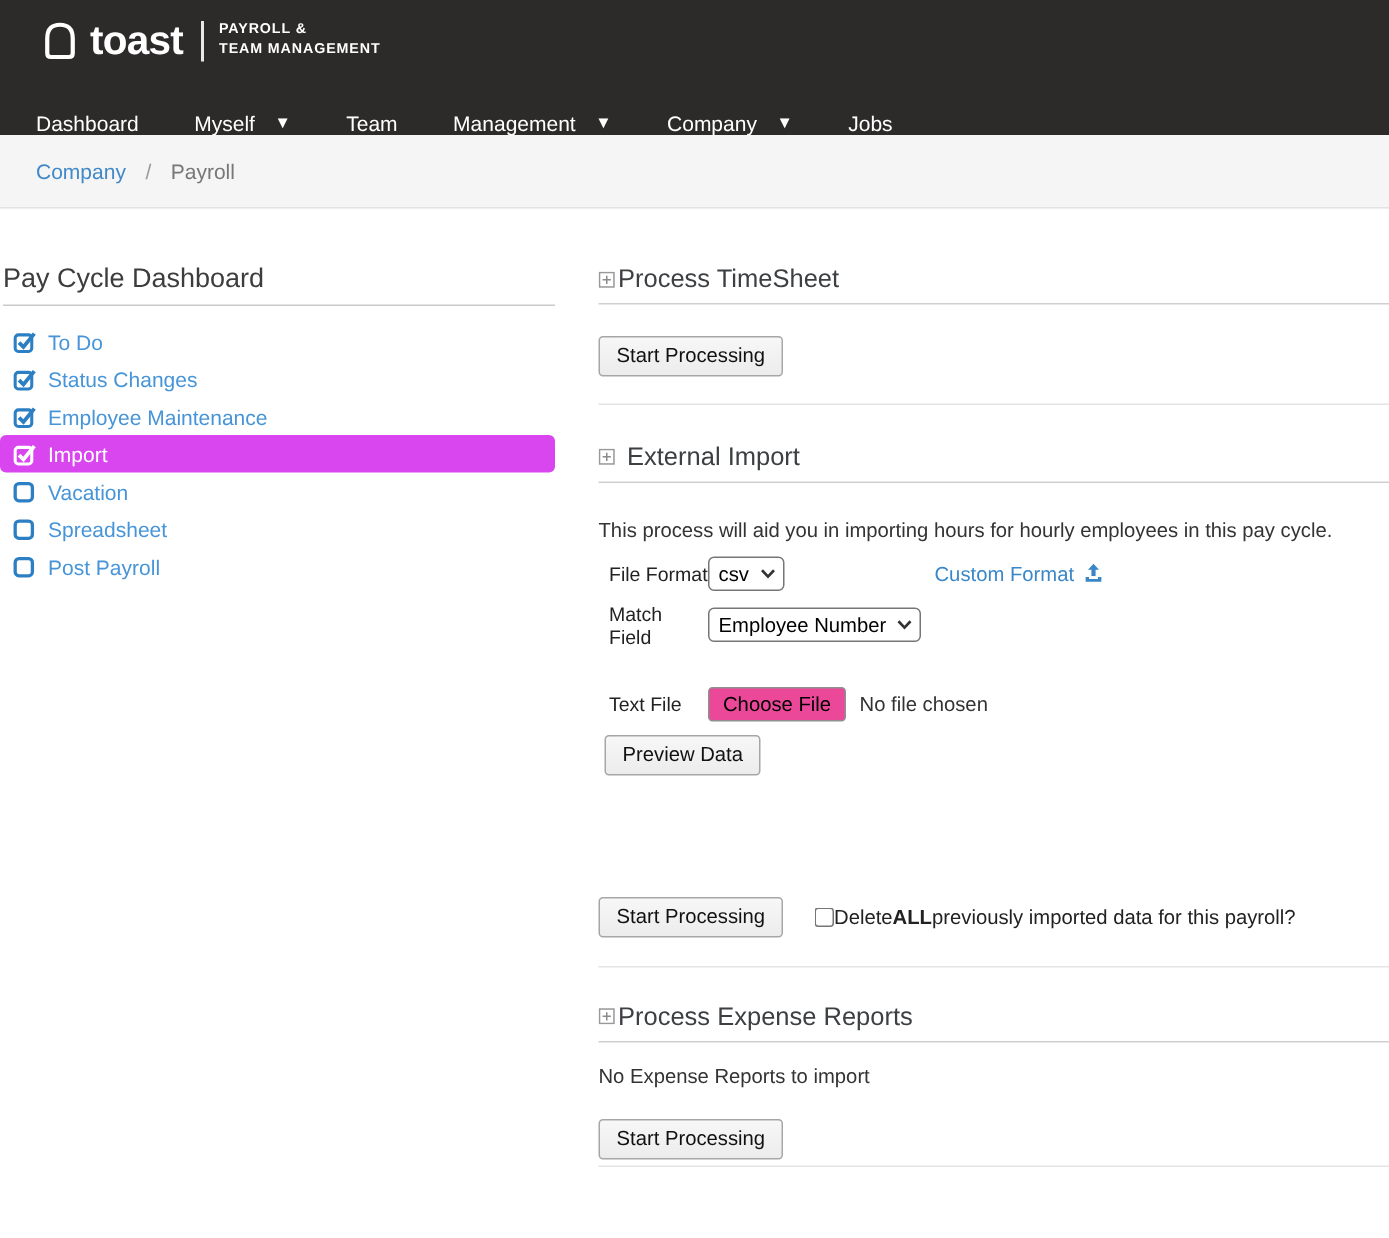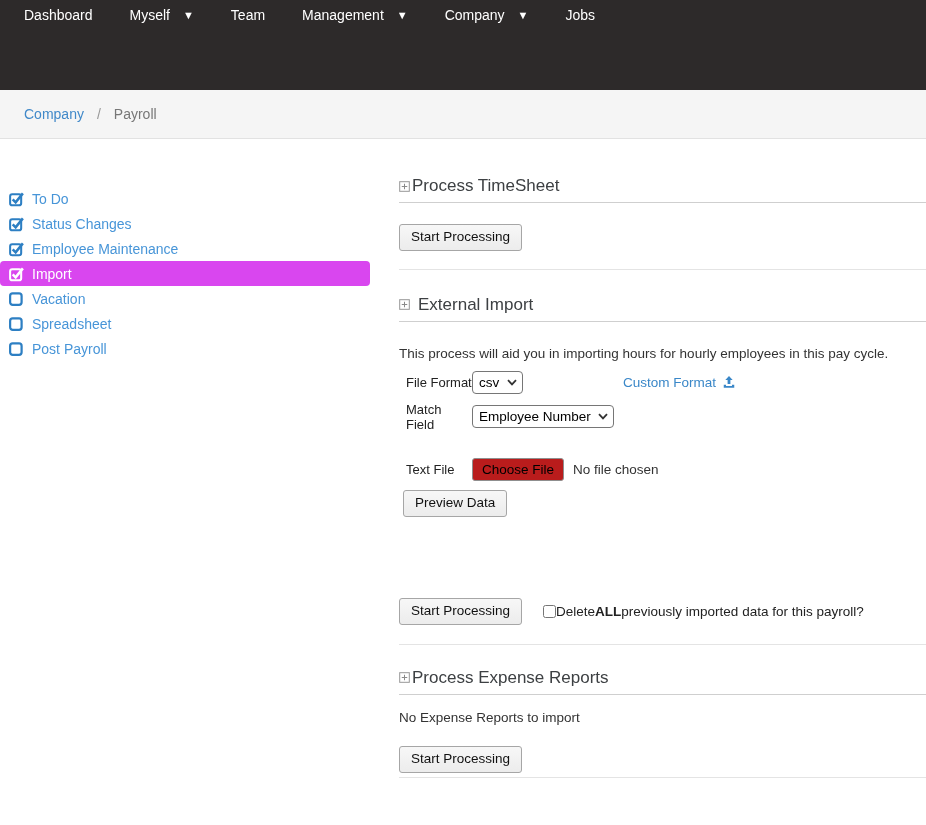--- a/index.html
+++ b/index.html
@@ -10,21 +10,21 @@
     background: #ffffff; color: #333;
   }
 
   
   .topbar { background: #2d2a2a; height: 90px; padding: 7px 0 0 24px; }
   .brand-row { display: flex; align-items: center; height: 40px; }
   .bread-icon { width: 32px; height: 32px; margin-right: 4px; }
   .brand-name { color: #fff; font-size: 27px; font-weight: 700; letter-spacing: -0.5px; line-height: 1; }
   .brand-sep { width: 2px; height: 27px; background: #e8e8e8; margin: 0 10px 0 12px; }
   .brand-tagline { color: #fff; font-size: 9.5px; font-weight: 700; letter-spacing: 0.6px; line-height: 1.35; }
-  .main-nav { display: flex; align-items: flex-start; height: 43px; }
+  .main-nav { display: flex; align-items: flex-end; height: 43px; }
   .nav-item { display: flex; align-items: center; color: #fff; font-size: 14px; margin-right: 37px; cursor: pointer; }
   .nav-caret { font-size: 11px; margin-left: 13px; color: #fff; }
 
   
   .breadcrumb-bar {
     background: #f5f5f5; height: 49px; border-bottom: 1px solid #e2e2e2;
     display: flex; align-items: center; padding-left: 24px; font-size: 14px;
   }
   .crumb-link { color: #4189c9; text-decoration: none; cursor: pointer; }
   .crumb-sep { color: #999; margin: 0 13px; }
@@ -78,37 +78,48 @@
   .select-wrap select {
     font-family: inherit; font-size: 13.5px; color: #000; background: #fff;
     border: 1px solid #767676; border-radius: 4px; padding: 2px 22px 2px 6px;
     appearance: none; -webkit-appearance: none; height: 23px; cursor: pointer;
   }
   .select-chevron { position: absolute; right: 6px; top: 8px; pointer-events: none; }
   .link-inline { display: inline-flex; align-items: center; color: #3a87c8; font-size: 13.5px; margin-left: 100px; text-decoration: none; cursor: pointer; }
   .upload-icon { width: 14px; height: 14px; margin-left: 6px; }
 
   .file-row { margin-top: 26px; }
-  .btn-file { font-family: inherit; font-size: 13.5px; background: #b91c1c; border: 1px solid #8f8f8f; border-radius: 3px; padding: 3px 9px; cursor: pointer; }
+  .btn-file { font-family: inherit; font-size: 13.5px; background: #ec4899; border: 1px solid #8f8f8f; border-radius: 3px; padding: 3px 9px; cursor: pointer; }
   .file-status { margin-left: 9px; color: #333; font-size: 13.5px; }
   .preview-row { margin: 9px 0 0 4px; }
 
   .process-row { display: flex; align-items: center; margin-top: 81px; padding-bottom: 19px; }
   .delete-label { display: flex; align-items: center; margin-left: 21px; font-size: 13.5px; color: #222; cursor: pointer; }
   .delete-label input { width: 13px; height: 13px; margin: 0; cursor: pointer; }
   .bold { font-weight: 700; }
 
   .gap-18 { padding-bottom: 4px; }
   .sec-2 { margin-top: 25px; }
   .sec-3 { margin-top: 23px; }
 </style>
 </head>
 <body>
 
 <div class="topbar">
+  <div class="brand-row">
+    <svg class="bread-icon" viewBox="0 0 32 32">
+      <path d="M7.5 14.5 C7.5 8 11 5.5 16 5.5 C21 5.5 24.5 8 24.5 14.5 L24.5 24.5 C24.5 26.2 23.5 27 22 27 L10 27 C8.5 27 7.5 26.2 7.5 24.5 Z" fill="none" stroke="#ffffff" stroke-width="2.8"></path>
+    </svg>
+    <span class="brand-name">toast</span>
+    <div class="brand-sep"></div>
+    <div class="brand-tagline">
+      <div>PAYROLL &amp;</div>
+      <div>TEAM MANAGEMENT</div>
+    </div>
+  </div>
   <div class="main-nav">
     <div class="nav-item">
       <span>Dashboard</span>
     </div>
     <div class="nav-item">
       <span>Myself</span>
       <span class="nav-caret">▼</span>
     </div>
     <div class="nav-item">
       <span>Team</span>
@@ -129,20 +140,21 @@
 
 <div class="breadcrumb-bar">
   <a class="crumb-link">Company</a>
   <span class="crumb-sep">/</span>
   <span class="crumb-current">Payroll</span>
 </div>
 
 <div class="content">
 
   <div class="sidebar">
+    <h1 class="sidebar-title">Pay Cycle Dashboard</h1>
     <ul class="side-list">
 
       <li class="side-item">
         <svg class="cb-icon" viewBox="0 0 20 20">
           <rect class="stroke" x="2.5" y="5" width="13" height="13" rx="2.5" fill="none" stroke-width="2.4"></rect>
           <path class="stroke" d="M5.5 11 L9 14.5 L17.5 4" fill="none" stroke-width="3"></path>
         </svg>
         <span>To Do</span>
       </li>
 

